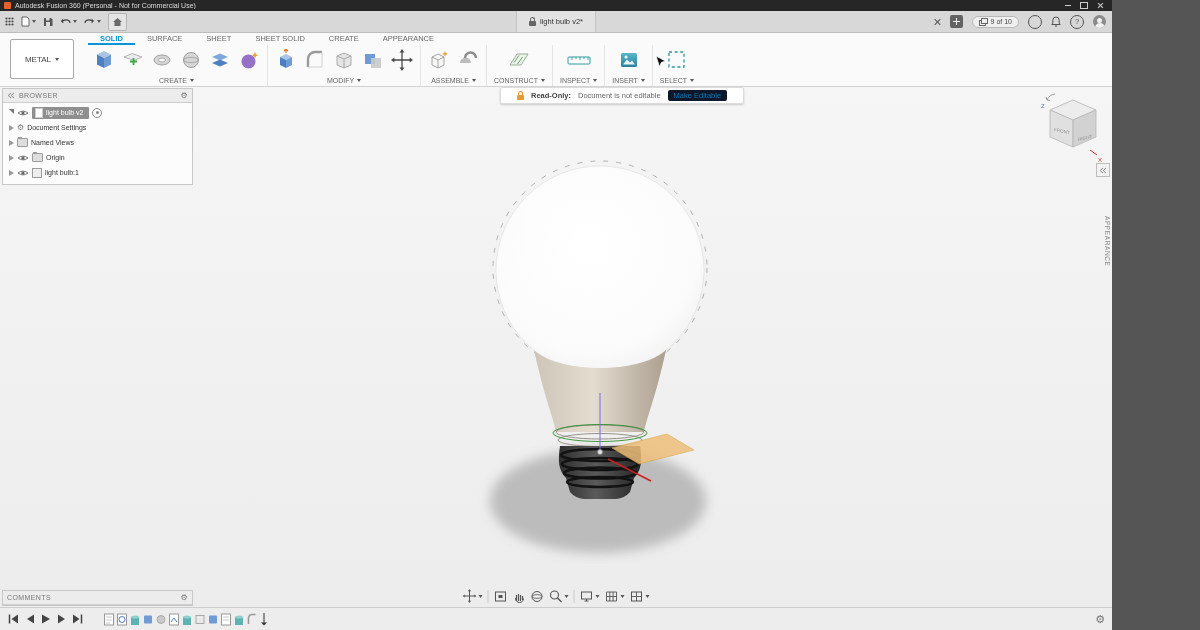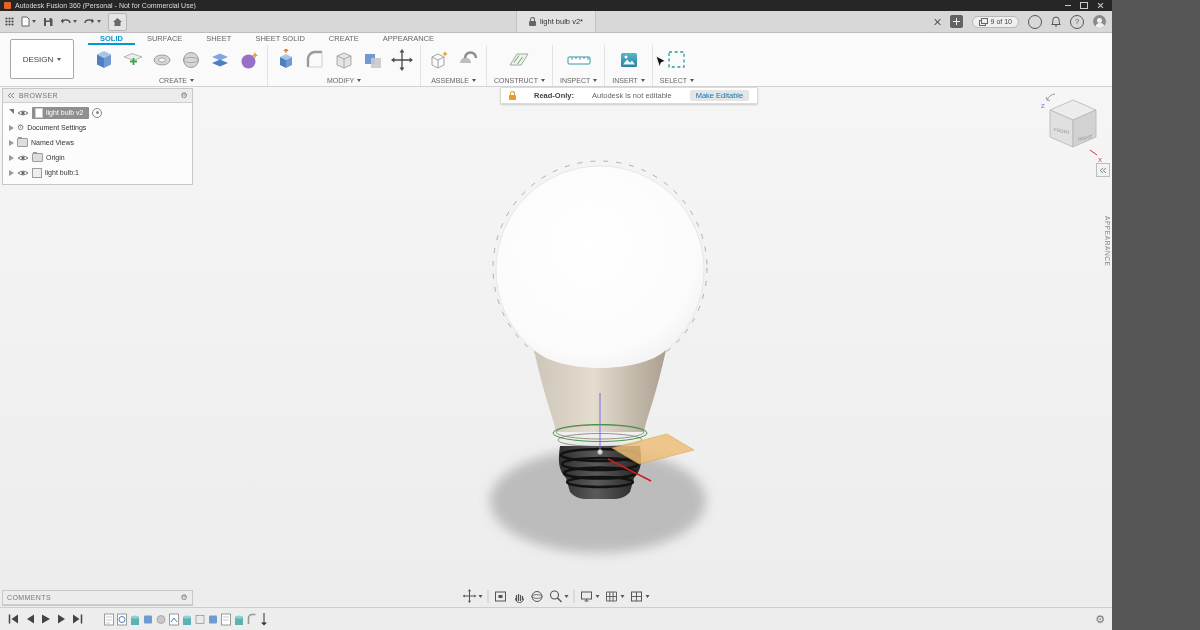--- a/index.html
+++ b/index.html
@@ -73,24 +73,24 @@
   .rootchip{display:flex;align-items:center;gap:3px;background:#8f8f8f;color:#fff;padding:1px 6px 1px 3px;border-radius:1px;}
   .docico{width:6px;height:8px;background:#fff;border:1px solid #ccc;display:inline-block;}
   .radio{width:8px;height:8px;border:1px solid #888;border-radius:50%;display:inline-flex;align-items:center;justify-content:center;}
   .radio::before{content:"";width:3px;height:3px;background:#888;border-radius:50%;}
   .folderico{width:9px;height:7px;background:#dedede;border:1px solid #9c9c9c;border-radius:1px;position:relative;}
   .folderico::before{content:"";position:absolute;top:-2px;left:0;width:4px;height:1.5px;background:#9c9c9c;}
   .compico{width:8px;height:8px;border:1px solid #9c9c9c;background:#eee;}
 
   
   .ro-banner{position:absolute;left:500px;top:87px;height:15px;background:#fff;border:1px solid #dcdcdc;border-radius:2px;
-             box-shadow:0 1px 2px rgba(0,0,0,.18);display:flex;align-items:center;gap:18px;padding:0 8px;font-size:7.5px;z-index:21;}
+             box-shadow:0 1px 2px rgba(0,0,0,.18);display:flex;align-items:center;gap:7px;padding:0 16px;font-size:7.5px;z-index:21;}
   .ro-label{font-weight:bold;color:#444;}
   .ro-msg{color:#666;}
-  .ro-action{background:#e5e5e5;color:#0878b8;padding:1px 6px;border-radius:2px;}
+  .ro-action{background:#0f172a;color:#0878b8;padding:1px 6px;border-radius:2px;}
 
   
   .viewcube{position:absolute;right:6px;top:92px;z-index:20;}
   
   .collapse-right{position:absolute;right:2px;top:163px;width:12px;height:12px;border:1px solid #bdbdbd;background:#f2f2f2;
                   display:flex;align-items:center;justify-content:center;z-index:20;}
   .appearance-tab{position:absolute;right:1px;top:216px;writing-mode:vertical-rl;font-size:6.5px;color:#8a8a8a;
                   letter-spacing:.6px;z-index:20;}
 
   
@@ -249,21 +249,21 @@
             <path d="M3.8 9.5a1.2 1.2 0 0 0 2.4 0z" fill="#555"></path>
           </svg>
       </span>
       <span class="roundic">?</span>
       <span class="avatar"></span>
     </div>
   </div>
 
   <div class="ribbon">
     <div class="design-btn">
-      <span>DESIGN</span>
+      <span>METAL</span>
       <span class="caret"></span>
     </div>
 
     <div class="rtabs">
       <span class="rtab active">SOLID</span>
       <span class="rtab">SURFACE</span>
       <span class="rtab">SHEET</span>
       <span class="rtab">SHEET SOLID</span>
       <span class="rtab">CREATE</span>
       <span class="rtab">APPEARANCE</span>
@@ -504,21 +504,21 @@
           </svg>
         <span class="compico"></span>
         <span>light bulb:1</span>
       </div>
     </div>
   </div>
 
   <div class="ro-banner">
     <span class="lock orange"></span>
     <span class="ro-label">Read-Only:</span>
-    <span class="ro-msg">Autodesk is not editable</span>
+    <span class="ro-msg">Document is not editable</span>
     <span class="ro-action">Make Editable</span>
   </div>
 
   <div class="viewcube">
     <svg width="66" height="78" viewBox="0 0 66 78">
       <path d="M7 8 A10 10 0 0 1 15 2 M7 8l-1-3M7 8l3 .5" stroke="#9a9a9a" fill="none" stroke-width="1"></path>
       <polygon points="33,8 56,18 33,28 10,18" fill="#ececec" stroke="#b5b5b5" stroke-width="0.8"></polygon>
       <polygon points="10,18 33,28 33,55 10,45" fill="#e0e0e0" stroke="#b5b5b5" stroke-width="0.8"></polygon>
       <polygon points="56,18 33,28 33,55 56,45" fill="#d2d2d2" stroke="#b5b5b5" stroke-width="0.8"></polygon>
       <text x="14" y="39" font-size="4.6" fill="#8e8e8e" transform="skewY(12) translate(0,-3)">FRONT</text>

